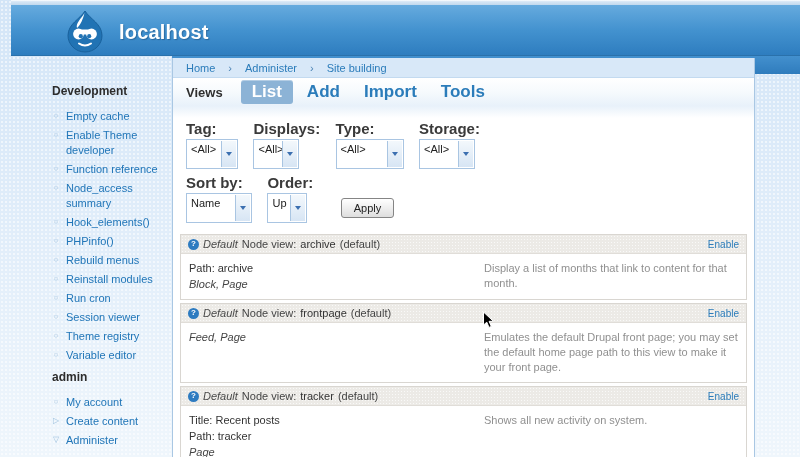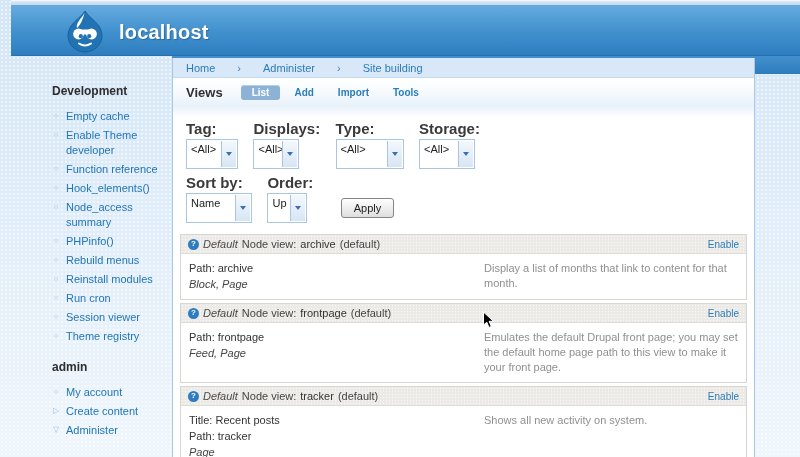--- a/index.html
+++ b/index.html
@@ -33,50 +33,50 @@
     background:linear-gradient(180deg,#4390ce,#2f7cbd);
     z-index:1;
   }
 
   
   .sidebar {
     position:absolute; left:0; top:56px; width:180px; bottom:0;
     padding:28px 6px 0 52px; z-index:2; font-size:11px;
   }
   .side-title { font-size:12px; font-weight:bold; color:#2d2d2d; margin-bottom:11px; }
-  .side-title.admin { margin-top:16px; }
+  .side-title.admin { margin-top:7px; }
   .side-list { list-style:none; }
   .side-item { display:flex; gap:6px; margin-bottom:4px; line-height:15px; }
   .side-item a { color:#2176b8; text-decoration:none; }
   .bullet { flex:0 0 8px; color:#a9c6e0; font-size:8px; line-height:14px; text-align:center; }
   .b-circle::before { content:"○"; }
   .b-collapsed::before { content:"▷"; color:#9cc0de; }
   .b-expanded::before { content:"▽"; color:#9cc0de; }
 
   
   .panel {
     position:absolute; left:172px; top:58px; width:583px; bottom:0;
     background:#ffffff;
     border-left:1px solid #a9c7e3; border-right:1px solid #a9c7e3;
     z-index:2;
   }
   .breadcrumb {
     height:20px; background:#d8e8f8; border-bottom:1px solid #c3daf0;
-    display:flex; align-items:center; gap:22px; padding:0 13px;
+    display:flex; align-items:center; gap:13px; padding:0 13px;
     font-size:11px; color:#4a82b4;
   }
   .breadcrumb a { color:#2b7cba; text-decoration:none; }
 
   .panel-head {
     height:28px; display:flex; align-items:center; padding:0 13px;
     background:linear-gradient(180deg,#ffffff 0%,#f6fafd 50%,#e8f1fa 100%);
   }
   .head-fade { height:12px; background:linear-gradient(180deg,#e8f1fa,#ffffff); }
   .views-title { font-size:13px; font-weight:bold; color:#2f2f2f; margin-right:18px; }
-  .tab { font-size:10px; font-weight:bold; color:#2b7cba; text-decoration:none; margin-right:24px; }
+  .tab { font-size:17px; font-weight:bold; color:#2b7cba; text-decoration:none; margin-right:24px; }
   .tab.active {
     background:#8cb3d6; color:#fff; border-radius:3px; padding:2px 11px;
     margin-right:14px; box-shadow:inset 0 1px 0 rgba(255,255,255,.35);
   }
 
   
   .filters { padding:2px 13px 0; }
   .filter-row { margin-bottom:5px; white-space:nowrap; }
   .fgroup { display:inline-block; vertical-align:top; margin-right:11px; }
   .flabel { font-size:15px; font-weight:bold; color:#3a3a3a; margin-bottom:2px; }
@@ -155,28 +155,28 @@
     <li class="side-item">
         <span class="bullet b-circle"></span>
         <a>Enable Theme developer</a>
       </li>
     <li class="side-item">
         <span class="bullet b-circle"></span>
         <a>Function reference</a>
       </li>
     <li class="side-item">
         <span class="bullet b-circle"></span>
+        <a>Node_access summary</a>
+      </li>
+    <li class="side-item">
+        <span class="bullet b-circle"></span>
         <a>Hook_elements()</a>
       </li>
     <li class="side-item">
         <span class="bullet b-circle"></span>
-        <a>Node_access summary</a>
-      </li>
-    <li class="side-item">
-        <span class="bullet b-circle"></span>
         <a>PHPinfo()</a>
       </li>
     <li class="side-item">
         <span class="bullet b-circle"></span>
         <a>Rebuild menus</a>
       </li>
     <li class="side-item">
         <span class="bullet b-circle"></span>
         <a>Reinstall modules</a>
       </li>
@@ -184,20 +184,24 @@
         <span class="bullet b-circle"></span>
         <a>Run cron</a>
       </li>
     <li class="side-item">
         <span class="bullet b-circle"></span>
         <a>Session viewer</a>
       </li>
     <li class="side-item">
         <span class="bullet b-circle"></span>
         <a>Theme registry</a>
+      </li>
+    <li class="side-item">
+        <span class="bullet b-circle"></span>
+        <a>Variable editor</a>
       </li>
   </ul>
   <div class="side-title admin">admin</div>
   <ul class="side-list">
     <li class="side-item">
         <span class="bullet b-circle"></span>
         <a>My account</a>
       </li>
     <li class="side-item">
         <span class="bullet b-collapsed"></span>
@@ -298,21 +302,20 @@
       <div class="vrow-head">
         <span class="help">?</span>
         <span class="def">Default</span>
         <span>Node view:</span>
         <span class="vname">frontpage</span>
         <span>(default)</span>
         <a class="enable">Enable</a>
       </div>
       <div class="vrow-body">
         <div class="vleft">
-          <div>Path: frontpage</div>
           <div class="displays">Feed, Page</div>
         </div>
         <div class="vdesc">Emulates the default Drupal front page; you may set the default home page path to this view to make it your front page.</div>
       </div>
     </div>
 
     <div class="vrow">
       <div class="vrow-head">
         <span class="help">?</span>
         <span class="def">Default</span>

